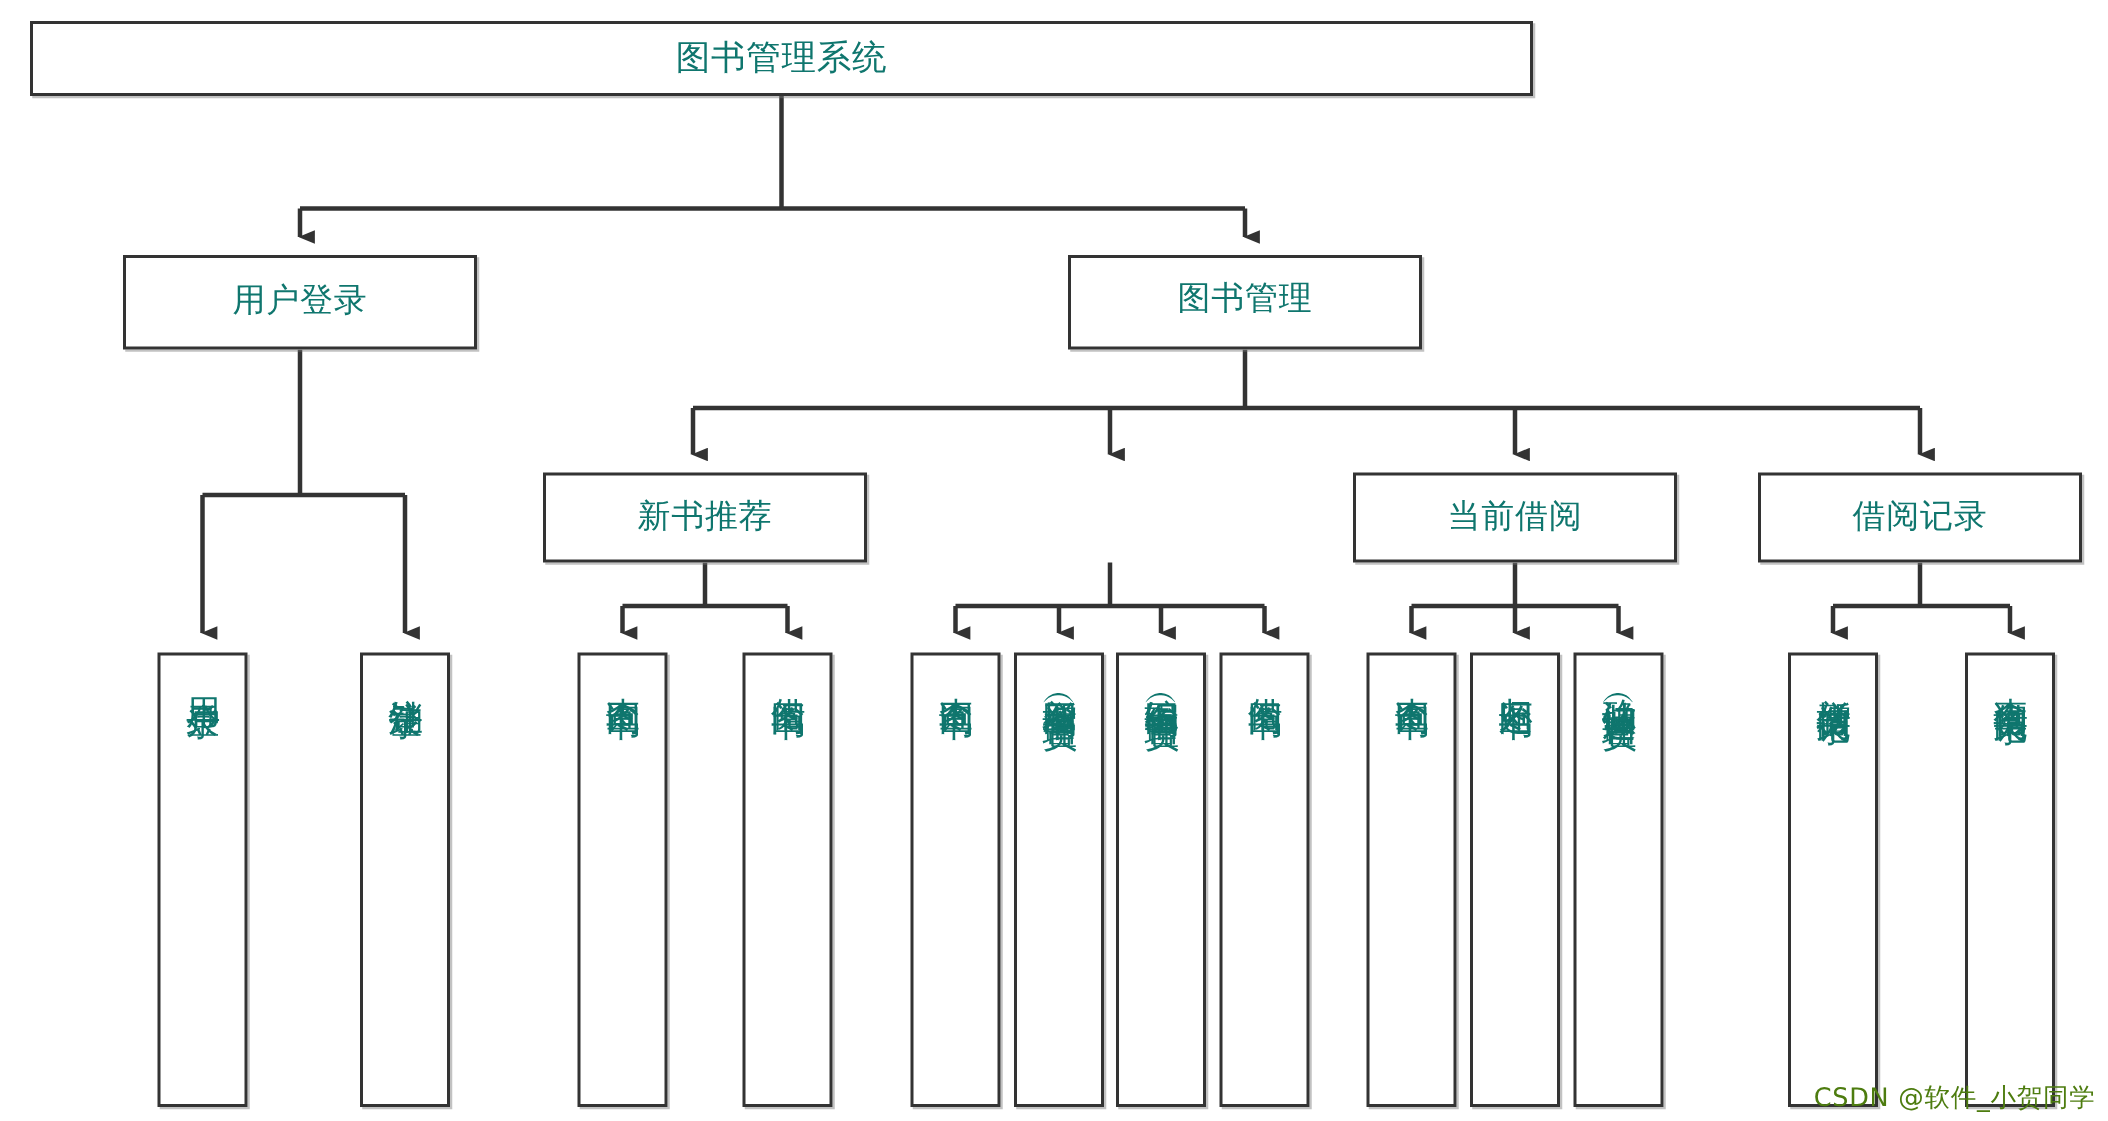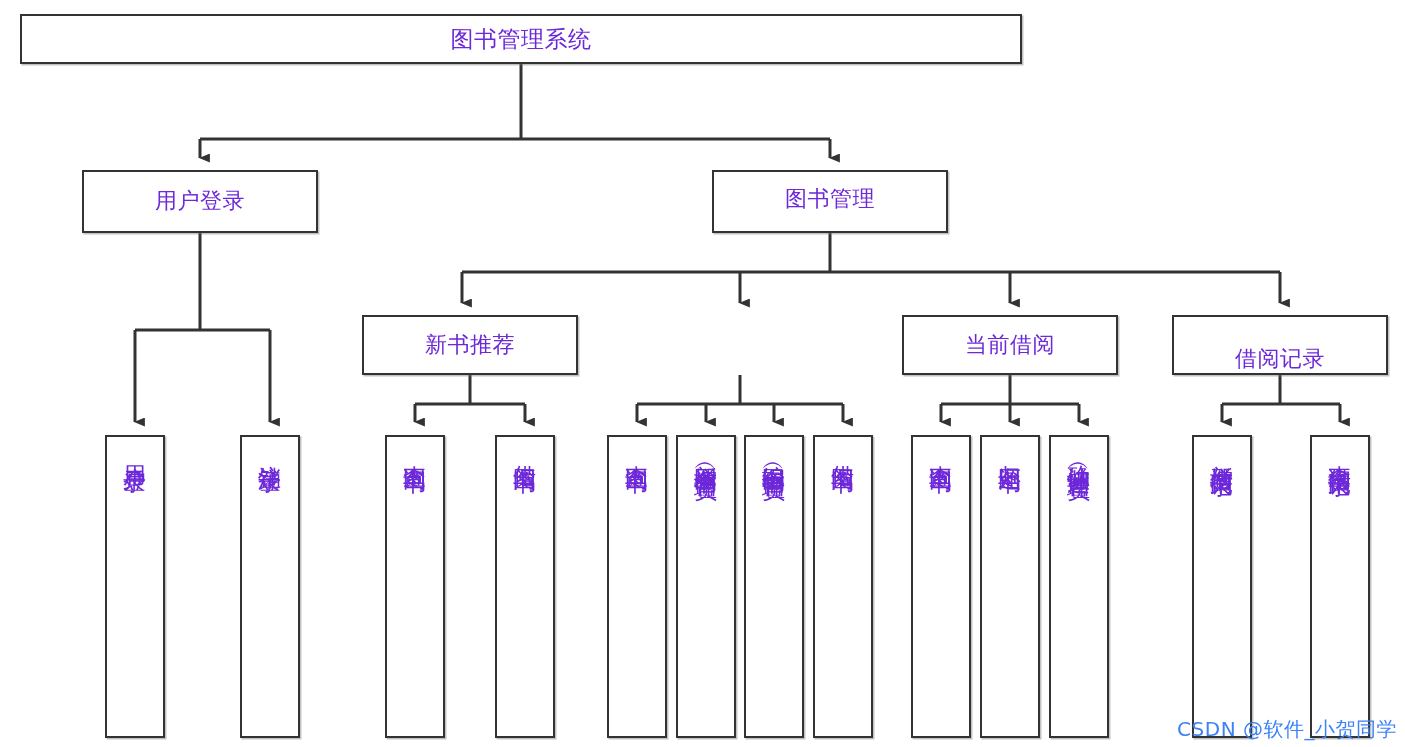--- a/index.html
+++ b/index.html
@@ -32,21 +32,21 @@
     display:flex;
     align-items:center;
     justify-content:center;
     text-align:center;
     box-shadow:1.5px 1.5px 0 rgba(120,120,120,.45);
   }
   .node .label{
     display:block;
     line-height:1.22;
     letter-spacing:.5px;
-    color:#6d28d9;
+    color:#0f766e;
   }
   
   .node.root{ }
   .node.root .label{ font-size:23px; }
   
   .node.lvl2 .label{ font-size:22px; }
   .node.lvl3 .label{ font-size:22px; }
   
   .node.leaf{
     align-items:flex-start;
@@ -61,22 +61,22 @@
     letter-spacing:2px;
     white-space:nowrap;
     max-height:292px;
   }
   .node.leaf.tall .label{ max-height:none; }
   
   #watermark{
     position:absolute;
     right:8px;
     bottom:4px;
-    font-size:20px;
-    color:#3b82f6;
+    font-size:17px;
+    color:#4d7c0f;
     letter-spacing:.5px;
     white-space:nowrap;
     user-select:none;
   }
 </style>
 </head>
 <body>
 
 <div id="canvas">
 
@@ -146,21 +146,21 @@
 
   <div class="node lvl3" style="left:362px; top:315px; width:216px; height:60px;">
     <span class="label">新书推荐</span>
   </div>
 
 
   <div class="node lvl3" style="left:902px; top:315px; width:216px; height:60px;justify-content:center;">
     <span class="label">当前借阅</span>
   </div>
 
-  <div class="node lvl3" style="left:1172px; top:315px; width:216px; height:60px;align-items:flex-end;">
+  <div class="node lvl3" style="left:1172px; top:315px; width:216px; height:60px;">
     <span class="label">借阅记录</span>
   </div>
 
   <div class="node leaf" style="left:105px; top:435px; width:60px; height:303px;">
     <span class="label">用户登录</span>
   </div>
   <div class="node leaf" style="left:240px; top:435px; width:60px; height:303px;">
     <span class="label">注销登录</span>
   </div>
 

